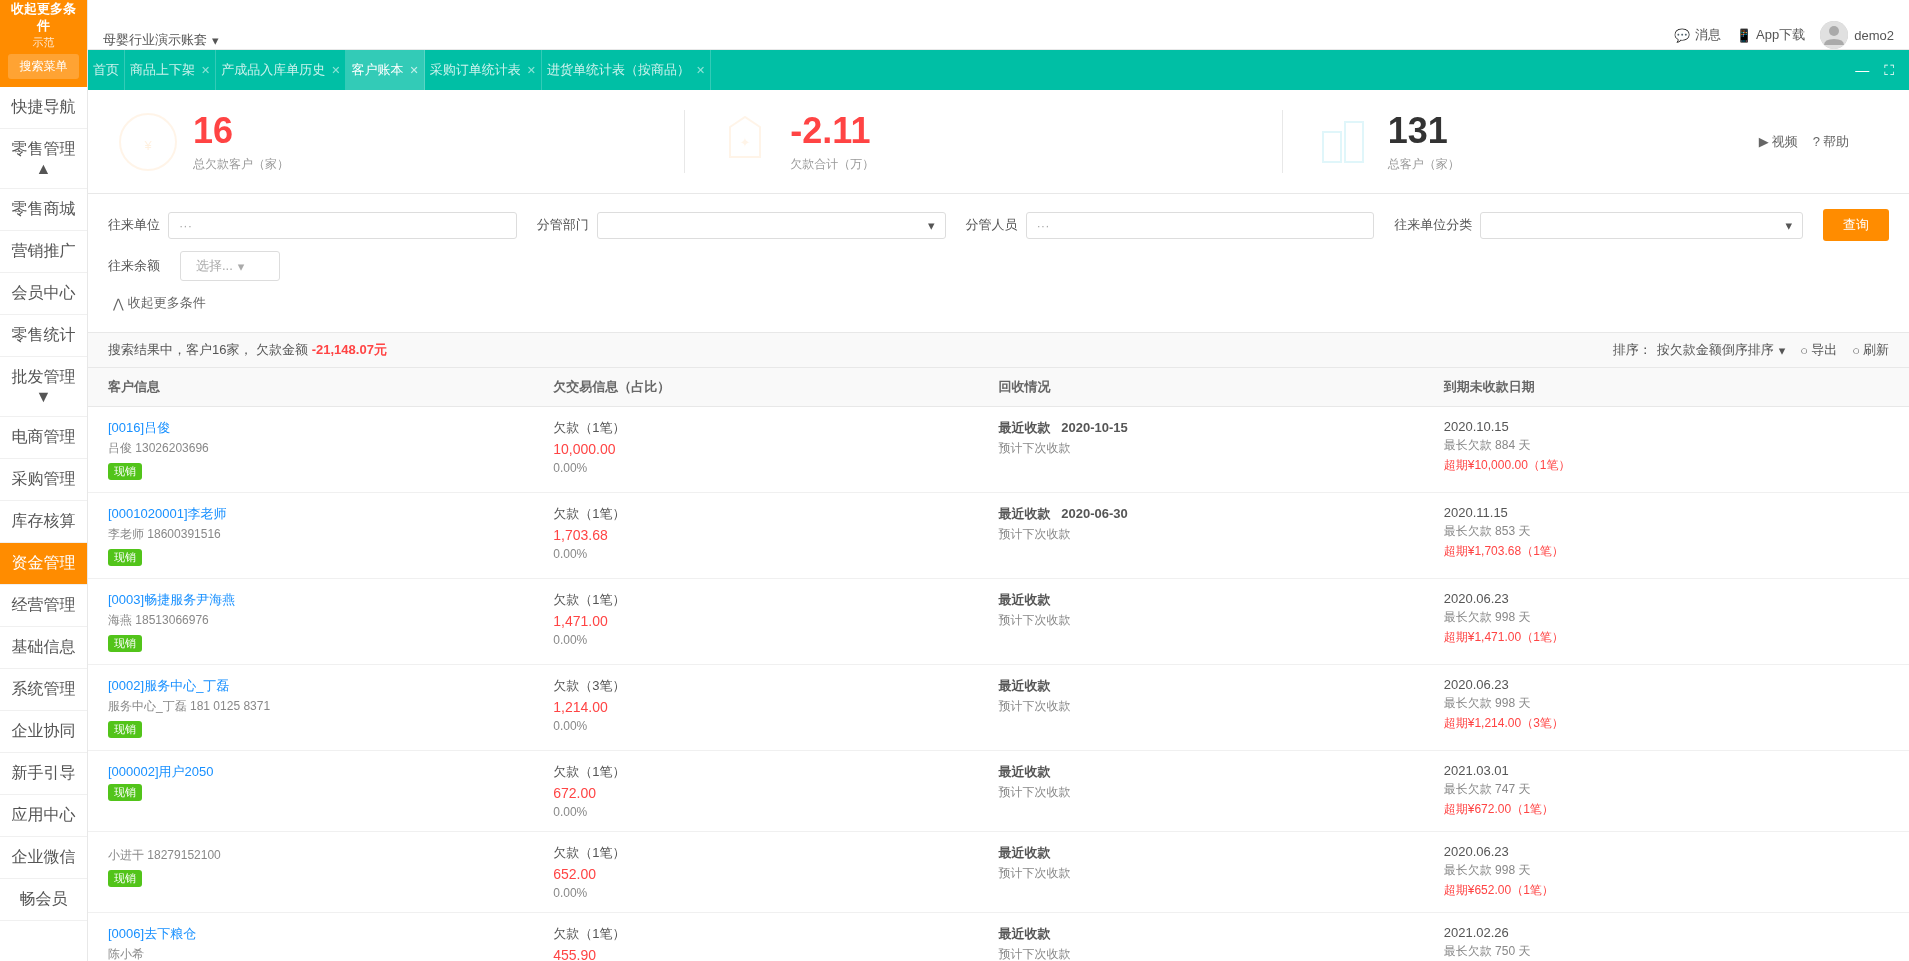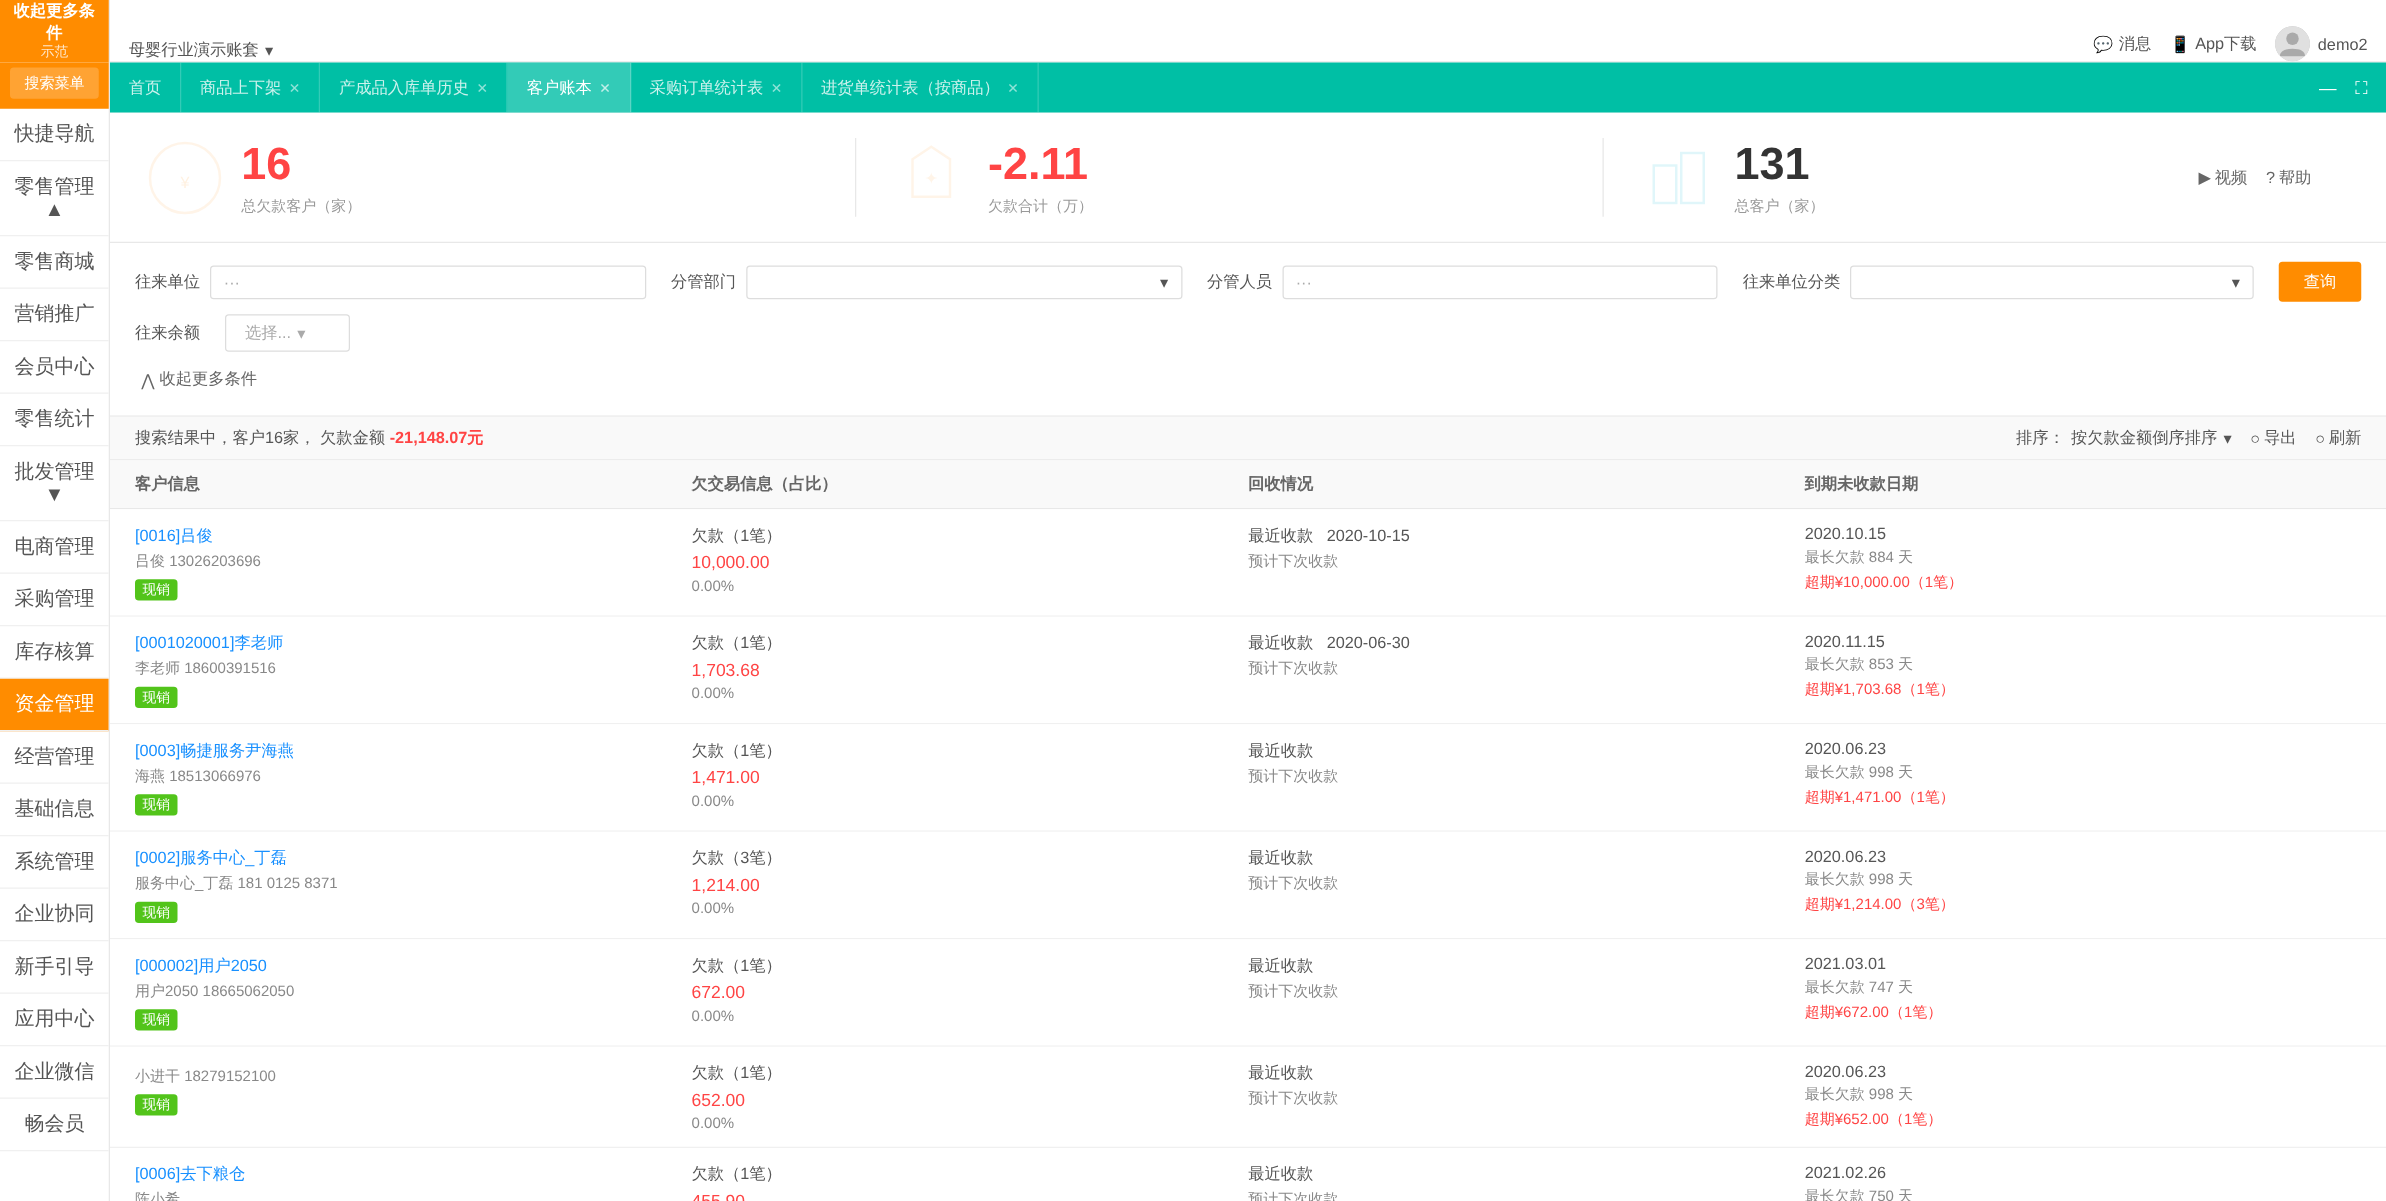--- a/index.html
+++ b/index.html
@@ -23,21 +23,21 @@
     .top-bar { height: 50px; background: #fff; border-bottom: 1px solid #e8e8e8; display: flex; align-items: flex-end; justify-content: space-between; padding: 0 15px; }
     .top-bar-left { display: flex; align-items: center; gap: 10px; }
     .company-selector { display: flex; align-items: center; gap: 5px; color: #555; font-size: 13px; cursor: pointer; }
     .top-bar-right { display: flex; align-items: center; gap: 15px; color: #555; font-size: 13px; }
     .top-bar-right .msg-icon { cursor: pointer; display: flex; align-items: center; gap: 4px; }
     .top-bar-right .app-download { cursor: pointer; display: flex; align-items: center; gap: 4px; }
     .avatar { width: 28px; height: 28px; border-radius: 50%; background: #ccc; overflow: hidden; display: flex; align-items: center; justify-content: center; }
 
     
     .tab-bar { background: #00bfa5; display: flex; align-items: center; height: 40px; overflow-x: auto; }
-    .tab-item { display: flex; align-items: center; padding: 0 15px; height: 100%; color: rgba(255,255,255,0.8); cursor: pointer; white-space: nowrap; font-size: 13px; border-right: 1px solid rgba(255,255,255,0.2); }
+    .tab-item { display: flex; align-items: center; padding: 0 5px; height: 100%; color: rgba(255,255,255,0.8); cursor: pointer; white-space: nowrap; font-size: 13px; border-right: 1px solid rgba(255,255,255,0.2); }
     .tab-item.active { background: rgba(255,255,255,0.2); color: #fff; }
     .tab-item .close-tab { margin-left: 6px; font-size: 11px; opacity: 0.7; }
     .tab-item.home { background: transparent; }
     .tab-bar-actions { margin-left: auto; display: flex; padding-right: 10px; gap: 5px; }
     .tab-bar-action { color: #fff; cursor: pointer; font-size: 14px; padding: 2px 5px; }
 
     
     .content-area { flex: 1; overflow-y: auto; background: #f5f5f5; padding: 0; }
 
     
@@ -91,21 +91,21 @@
     .customer-name { color: #1890ff; cursor: pointer; font-size: 13px; font-weight: 500; }
     .customer-meta { color: #888; font-size: 12px; margin: 3px 0; }
     .tag { display: inline-block; padding: 1px 6px; border-radius: 3px; font-size: 11px; color: #fff; background: #52c41a; margin-top: 3px; }
 
     .debt-info { flex: 3; }
     .debt-count { color: #555; font-size: 13px; }
     .debt-amount { color: #ff4444; font-size: 14px; font-weight: 500; margin: 4px 0; }
     .debt-percent { color: #888; font-size: 12px; }
 
     .recovery-info { flex: 3; }
-    .recovery-date { color: #555; font-size: 13px; }
+    .recovery-date { color: #555; font-size: 13px; font-weight: bold; }
     .recovery-label { color: #888; font-size: 12px; margin-top: 3px; }
 
     .overdue-info { flex: 3; }
     .overdue-date { color: #555; font-size: 13px; }
     .overdue-days { color: #888; font-size: 12px; margin: 3px 0; }
     .overdue-link { color: #ff4444; font-size: 12px; cursor: pointer; }
 
     
     ::-webkit-scrollbar { width: 6px; height: 6px; }
     ::-webkit-scrollbar-track { background: #f0f0f0; }
@@ -421,21 +421,20 @@
           <div class="overdue-info col-overdue">
             <div class="overdue-date">2020.06.23</div>
             <div class="overdue-days">最长欠款 998 天</div>
             <div class="overdue-link">超期¥1,214.00（3笔）</div>
           </div>
         </div>
 
         <div class="table-row">
           <div class="customer-info col-customer">
             <div class="customer-name">[000002]用户2050</div>
-            <div class="customer-meta">用户2050  18665062050</div>
             <span class="tag">现销</span>
           </div>
           <div class="debt-info col-debt">
             <div class="debt-count">欠款（1笔）</div>
             <div class="debt-amount">672.00</div>
             <div class="debt-percent">0.00%</div>
           </div>
           <div class="recovery-info col-recovery">
             <div class="recovery-date">最近收款</div>
             <div class="recovery-label">预计下次收款</div>

